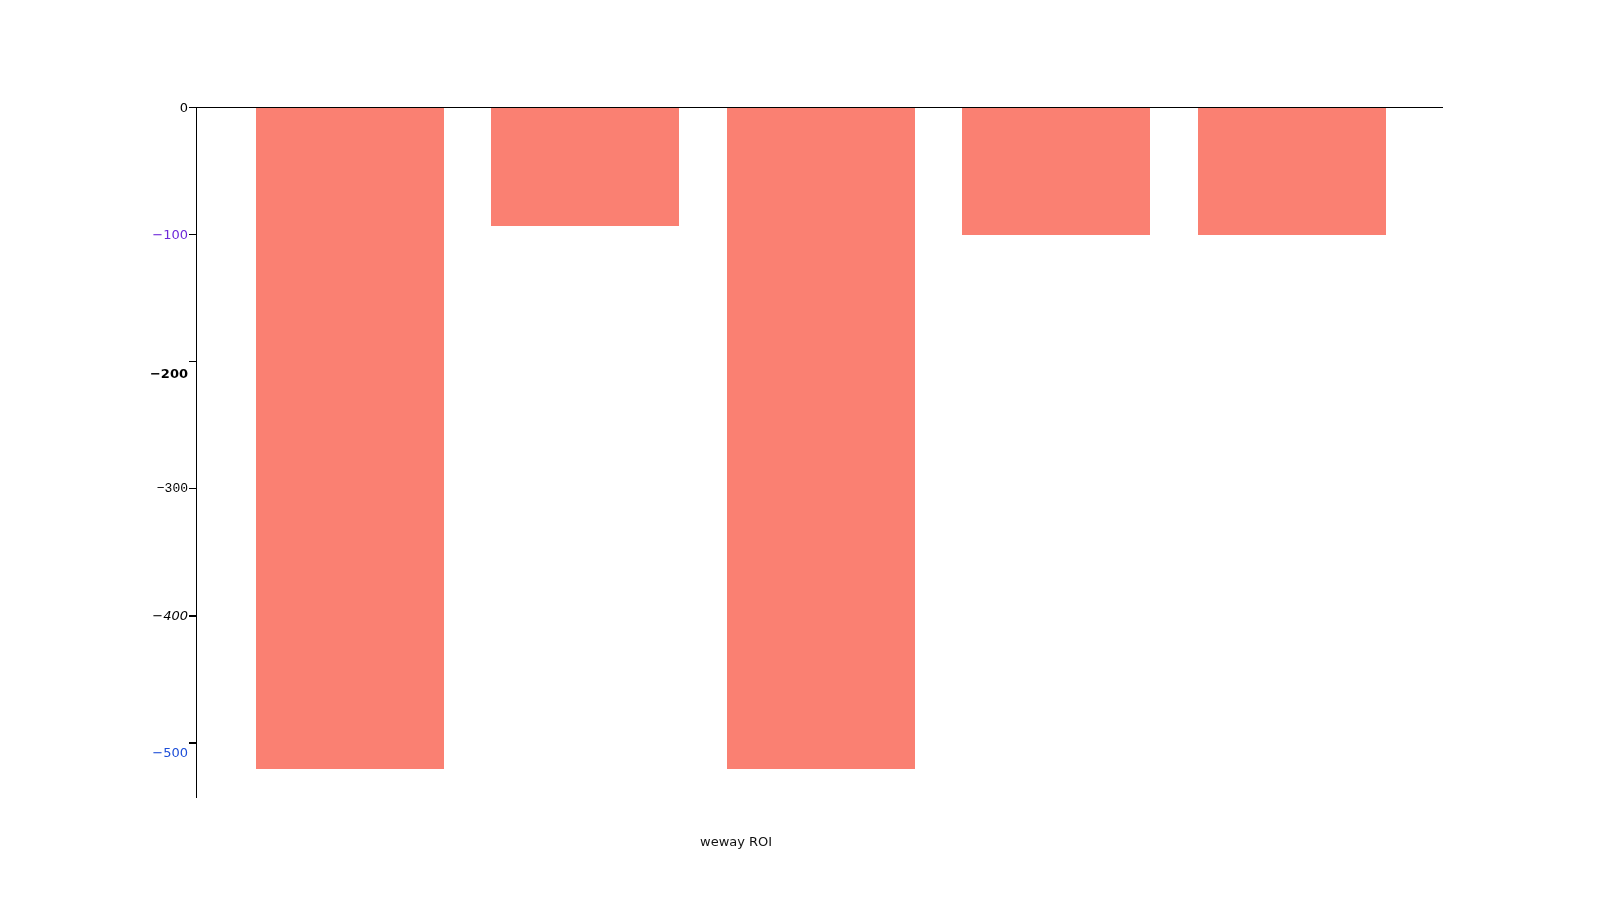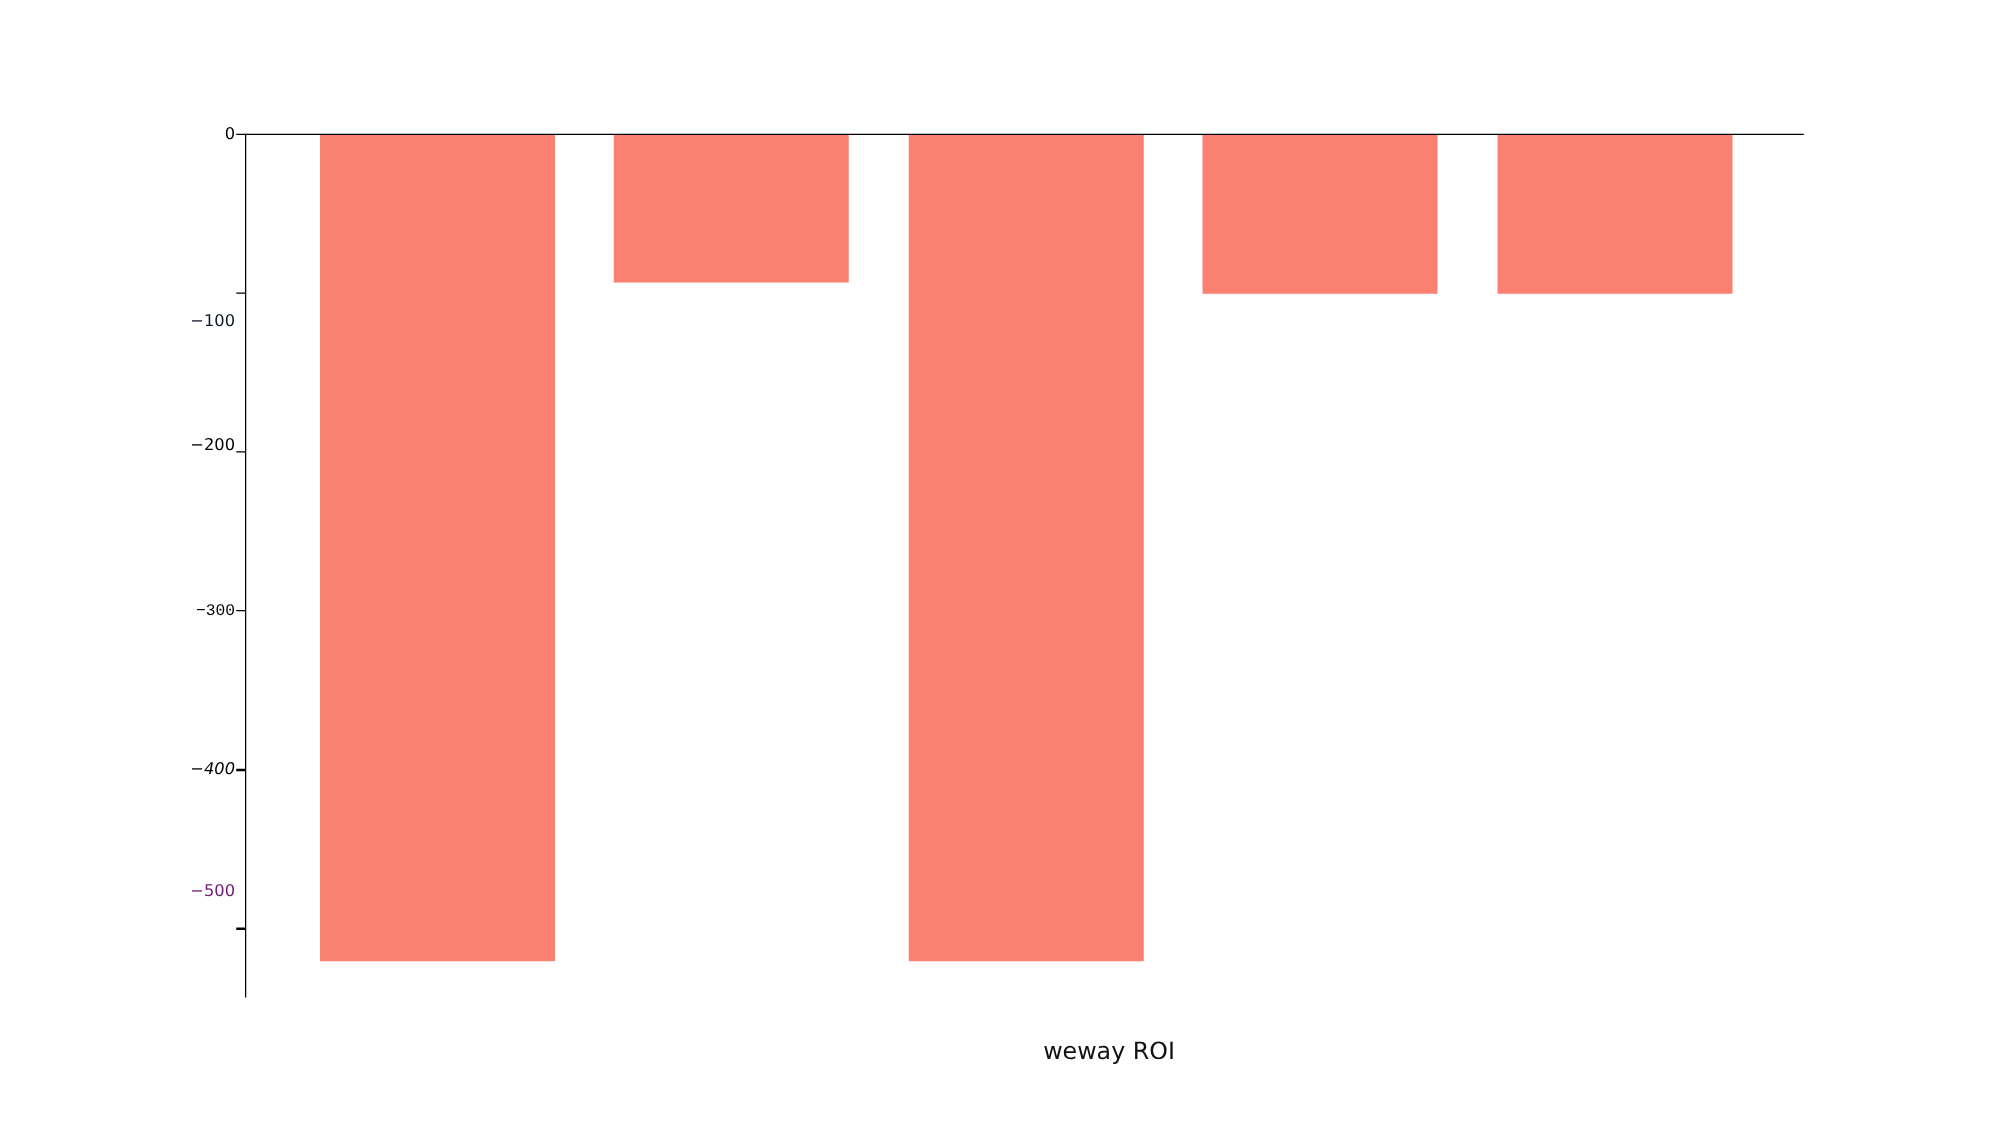--- a/index.html
+++ b/index.html
@@ -57,47 +57,47 @@
     width: 240px;
     text-align: center;
     font-size: 20.5px;
     line-height: 25px;
   }
   #x-axis-label {
     position: absolute;
     left: 700px;
     top: 831px;
     width: 240px;
-    text-align: right;
-    font-size: 19px;
+    text-align: left;
+    font-size: 13px;
     line-height: 21px;
     color: #111111;
   }
 </style>
 </head>
 <body>
 
 <div id="canvas" style="background: rgb(255, 255, 255);">
   <div id="plot">
     <div id="y-spine" class="spine" style="background: rgb(0, 0, 0);"></div>
     <div id="top-spine" class="spine" style="background: rgb(0, 0, 0);"></div>
 
     <div id="watermark" style="color: rgba(0, 0, 0, 0.55);">coinlore.com</div>
     <div id="x-axis-label" style="color: rgb(17, 17, 17);">weway ROI</div>
   <div class="y-tick-mark" style="left: 189px; top: 106.9px; background: rgb(0, 0, 0);"></div>
       <div class="y-tick-label" style="top: 99.5px; color: rgb(0, 0, 0);">0</div>
       <div class="y-tick-mark" style="left: 189px; top: 234px; background: rgb(0, 0, 0);"></div>
-      <div class="y-tick-label" style="top: 226.6px; color: #0f172a; margin-top: 23px;">−100</div>
+      <div class="y-tick-label" style="top: 226.6px; color: #6d28d9;">−100</div>
       <div class="y-tick-mark" style="left: 189px; top: 361.1px; background: rgb(0, 0, 0);"></div>
-      <div class="y-tick-label" style="top: 349px; color: rgb(0, 0, 0);">−200</div>
+      <div class="y-tick-label" style="top: 366px; color: rgb(0, 0, 0); font-weight: bold;">−200</div>
       <div class="y-tick-mark" style="left: 189px; top: 488.2px; background: rgb(0, 0, 0);"></div>
       <div class="y-tick-label" style="top: 480.8px; color: rgb(0, 0, 0); font-family: Liberation Mono, monospace;">−300</div>
       <div class="y-tick-mark" style="left: 189px; top: 615.3px; background: rgb(0, 0, 0);"></div>
       <div class="y-tick-label" style="top: 607.9px; color: rgb(0, 0, 0); font-style: italic;">−400</div>
       <div class="y-tick-mark" style="left: 189px; top: 742.4px; background: rgb(0, 0, 0);"></div>
-      <div class="y-tick-label" style="top: 706px; color: #701a75;">−500</div>
+      <div class="y-tick-label" style="top: 745px; color: #1d4ed8;">−500</div>
       <div class="roi-bar" style="left: 255.5px; width: 188px; height: 660.92px; background: rgb(250, 128, 114);"></div>
       <div class="roi-bar" style="left: 491.1px; width: 188px; height: 118.203px; background: rgb(250, 128, 114);"></div>
       <div class="roi-bar" style="left: 726.7px; width: 188px; height: 660.92px; background: rgb(250, 128, 114);"></div>
       <div class="roi-bar" style="left: 962.3px; width: 188px; height: 127.1px; background: rgb(250, 128, 114);"></div>
       <div class="roi-bar" style="left: 1197.9px; width: 188px; height: 127.1px; background: rgb(250, 128, 114);"></div>
     </div>
 </div>
 
 </body></html>

